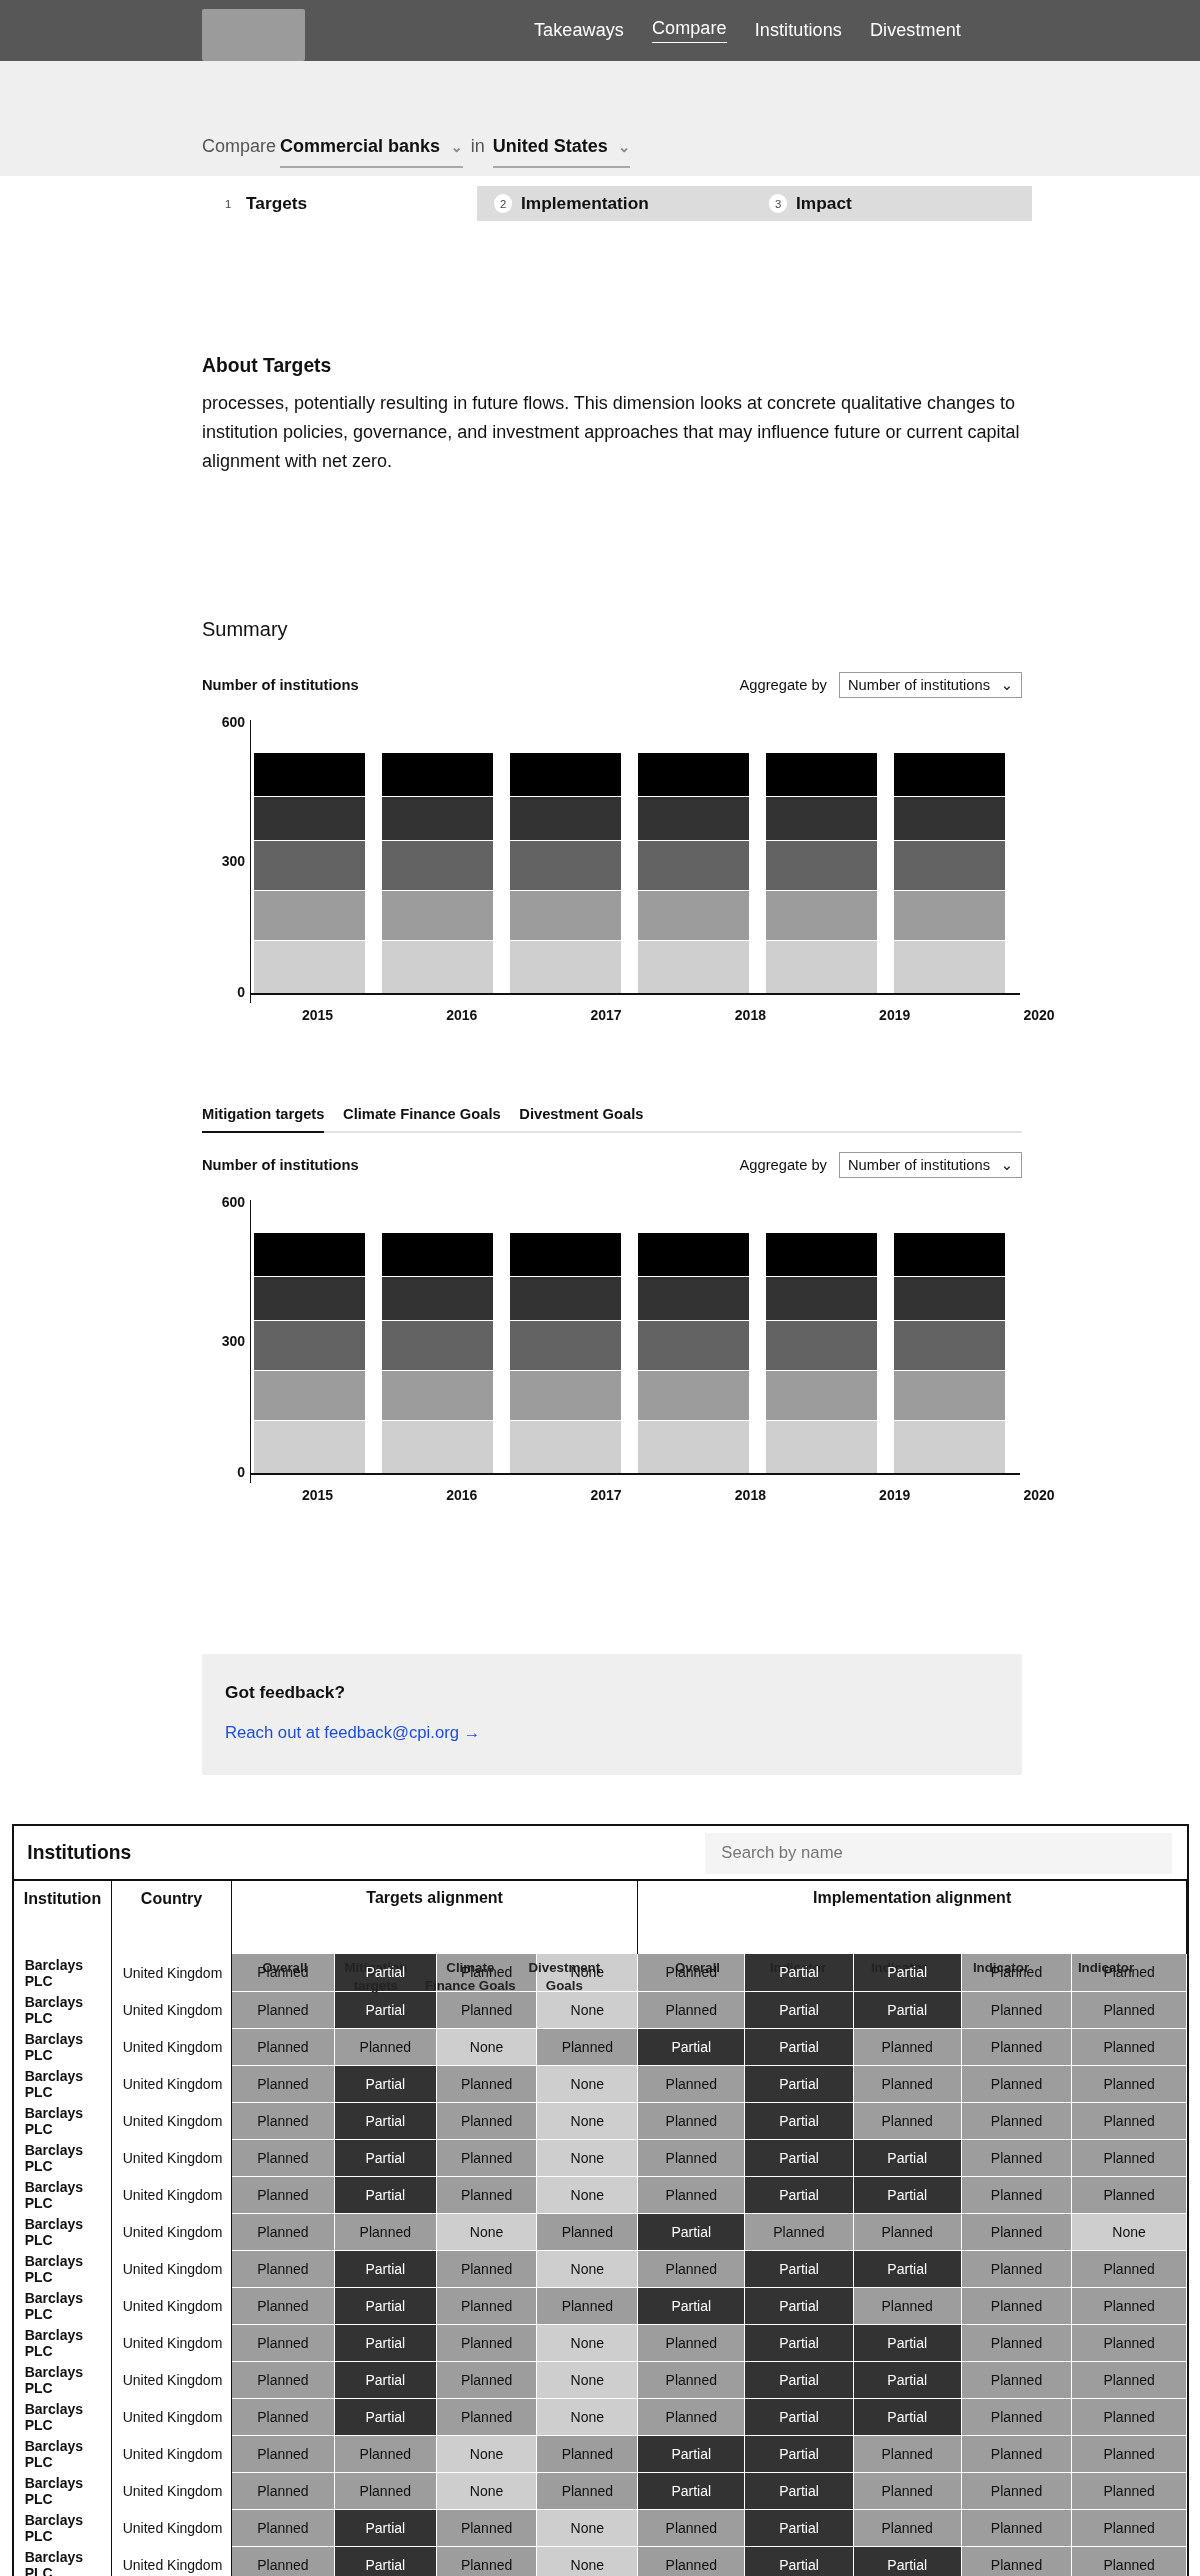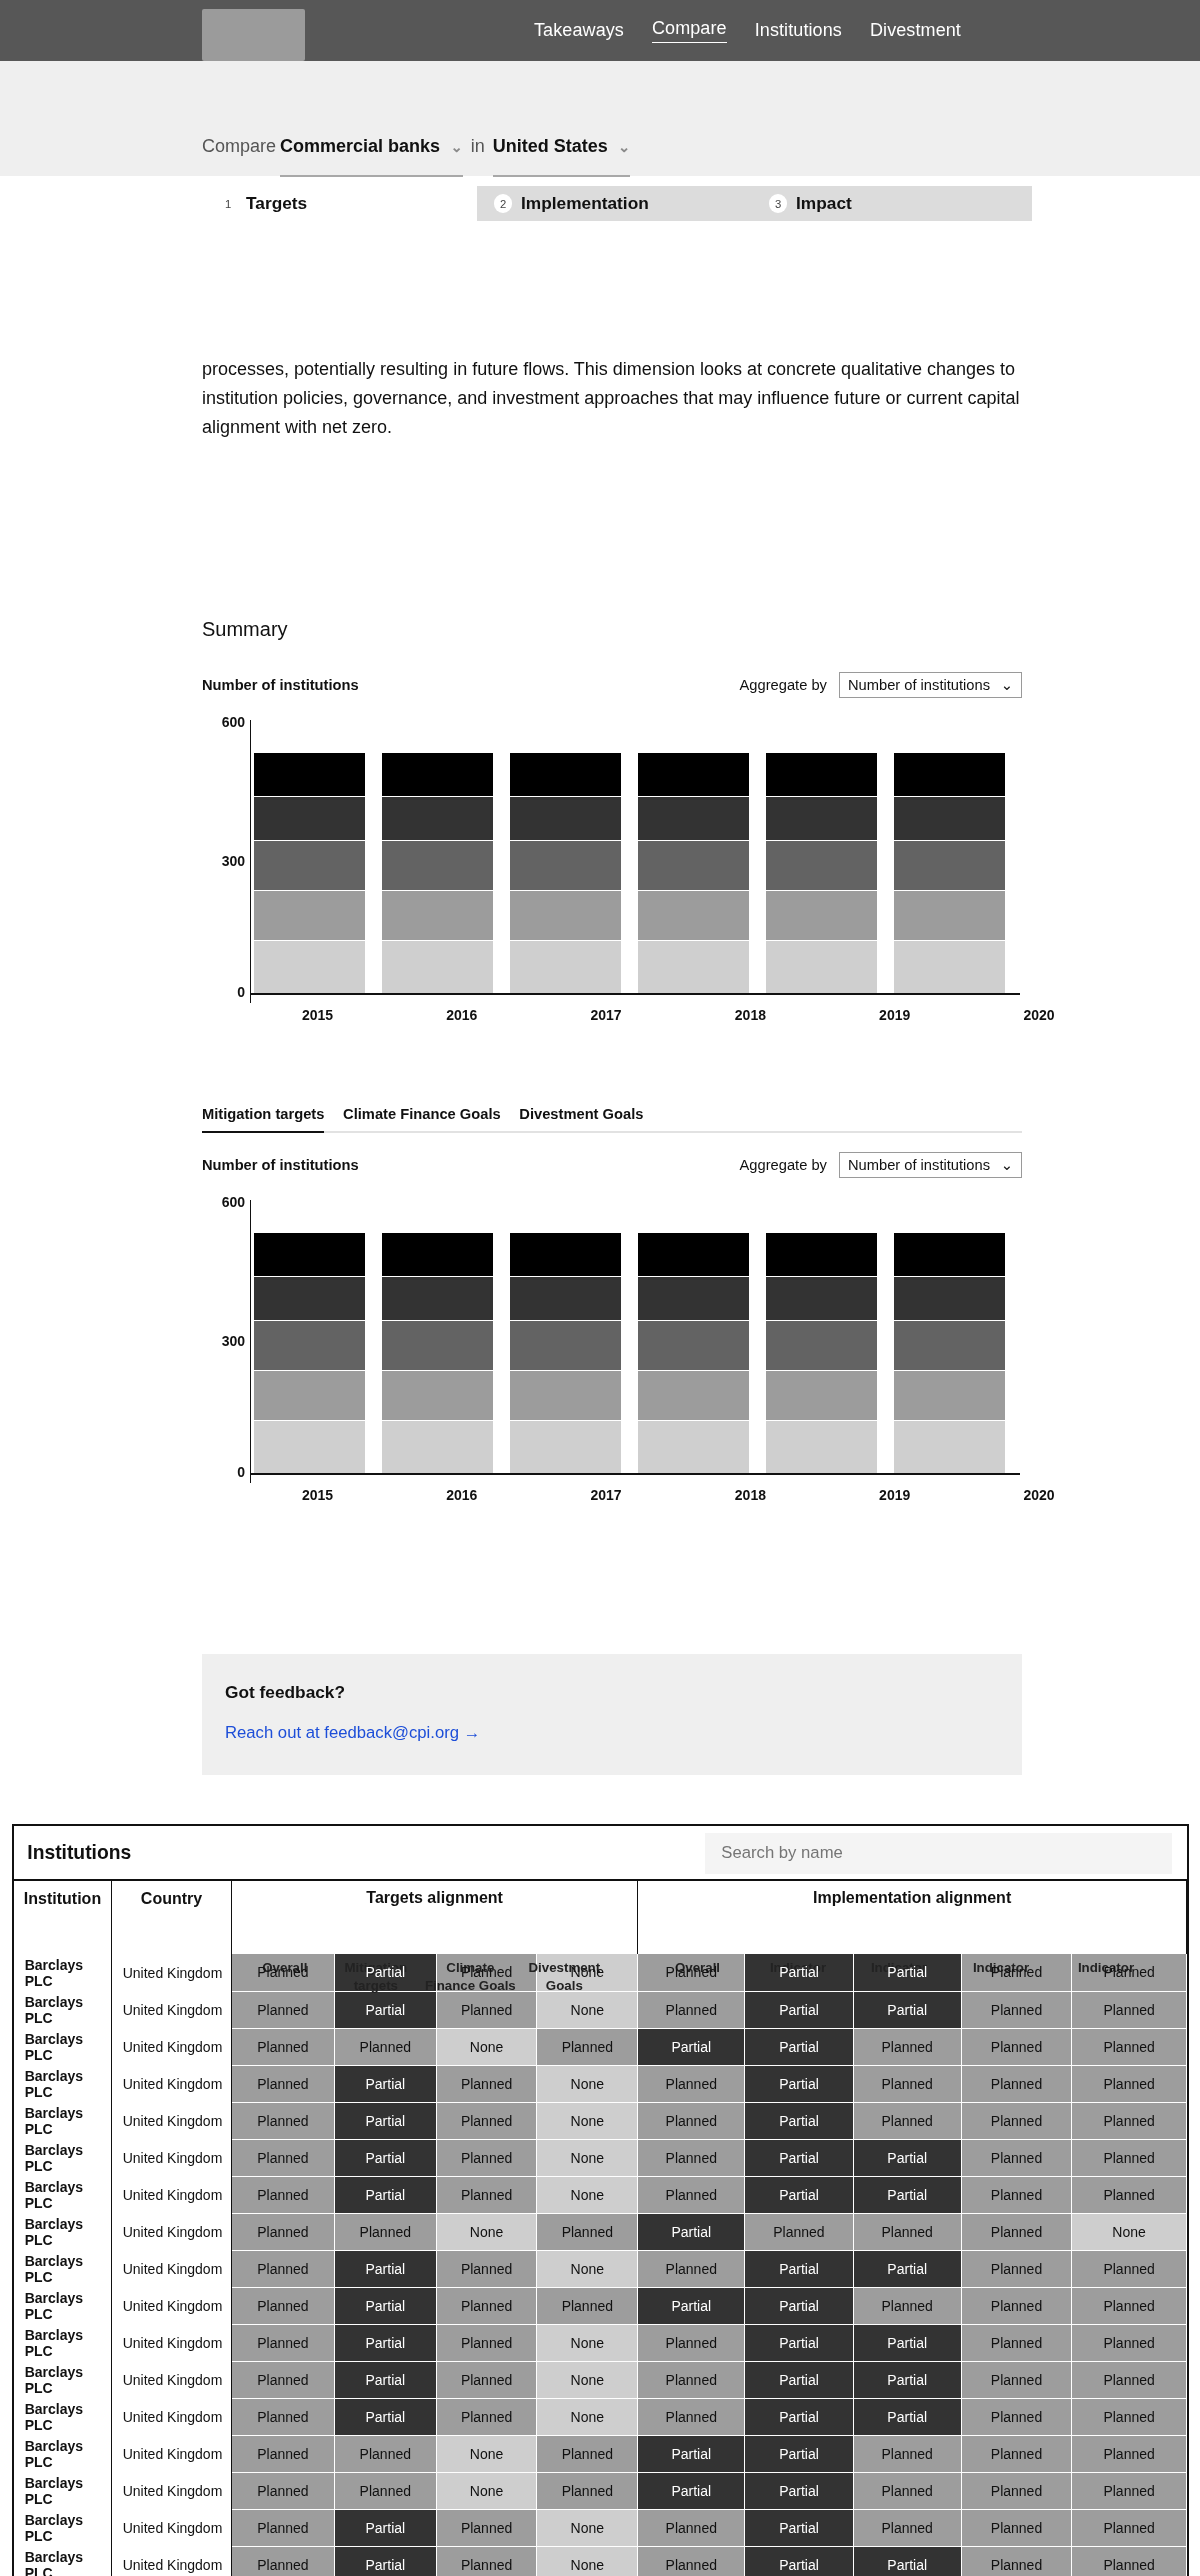--- a/index.html
+++ b/index.html
@@ -19,21 +19,21 @@
   }
   #logo-box { position:absolute; left:202px; top:9.3px; width:103px; height:52px; background:#9b9b9b; border-radius:2px; }
   #nav-links { position:absolute; left:534px; top:0; height:61px; display:flex; align-items:center; gap:28px; }
   .nav-link { color:#ffffff; font-size:18px; letter-spacing:0.1px; white-space:nowrap; cursor:pointer; }
   .nav-link.active { border-bottom:1.3px solid #ffffff; padding-bottom:2.7px; }
 
   
   #filterbar { background:#efefef; height:115px; position:relative; }
   #compare-row { position:absolute; left:202px; top:75px; display:flex; align-items:baseline; gap:0; font-size:18px; }
   .cmp-static { color:#555; }
-  .cmp-select { font-weight:bold; color:#111; border-bottom:2.7px solid #a8a8a8; padding-bottom:18px; margin:0 4px; cursor:pointer; }
+  .cmp-select { font-weight:bold; color:#111; border-bottom:2.7px solid #a8a8a8; padding-bottom:9px; margin:0 4px; cursor:pointer; }
   .cmp-caret { color:#8a8a8a; font-size:14.7px; margin-left:5.3px; }
   .cmp-word { color:#555; margin:0 4px; }
 
   
   #steps { position:absolute; left:202px; top:125px; display:flex; width:830px; }
   .step { height:35px; display:flex; align-items:center; gap:8.7px; padding-left:16.7px; font-size:17.3px; font-weight:bold; cursor:pointer; }
   .step .num {
     width:18.7px; height:18.7px; border-radius:50%; background:#ffffff; color:#444;
     font-size:11.3px; font-weight:normal; display:flex; align-items:center; justify-content:center;
   }
@@ -148,20 +148,21 @@
     <div class="step s3">
       <span class="num">3</span>
       <span>Impact</span>
     </div>
   </div>
 </div>
 
 <div id="body">
 
   <div id="about">
+    <h2>About Targets</h2>
     <p>processes, potentially resulting in future flows. This dimension looks at concrete qualitative changes to institution policies, governance, and investment approaches that may influence future or current capital alignment with net zero.</p>
   </div>
 
   <div class="chartblock" style="top:442px;">
     <div class="section-title" style="margin-bottom:31px;">Summary</div>
     <div class="chart-head">
       <span class="axis-title">Number of institutions</span>
       <span class="agg-wrap">
         <span>Aggregate by</span>
         <span class="agg-select">

